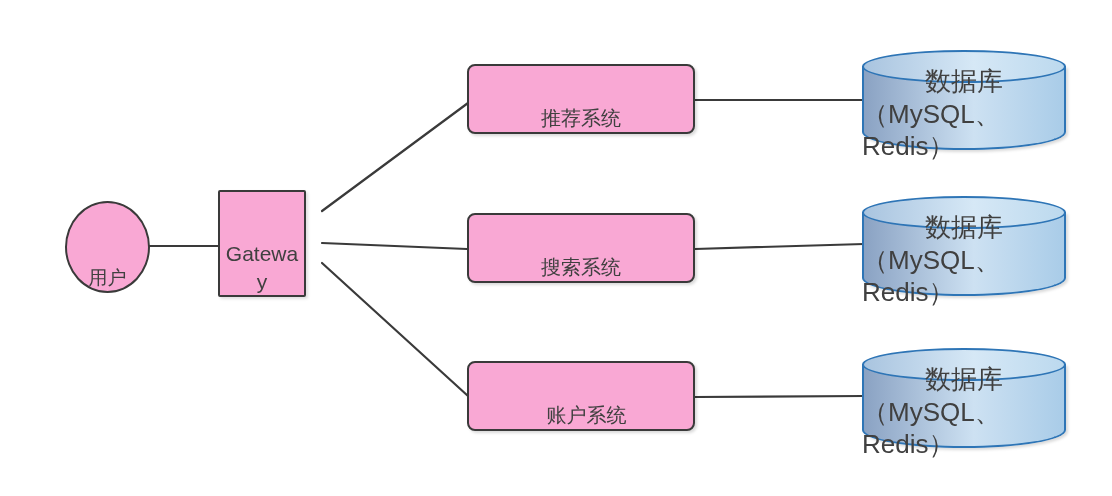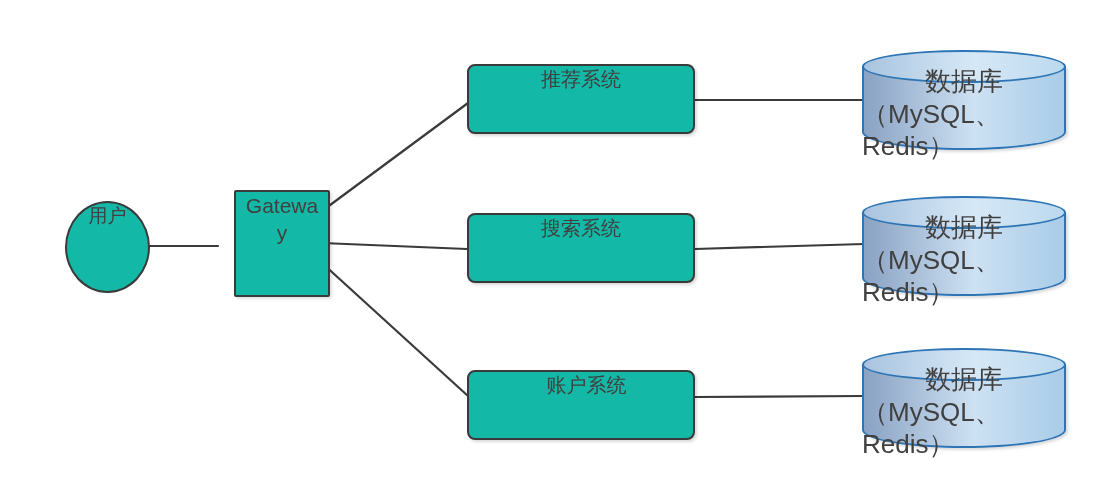--- a/index.html
+++ b/index.html
@@ -19,59 +19,58 @@
     position: absolute;
     top: 0; left: 0;
     width: 1112px;
     height: 496px;
     z-index: 1;
   }
   .node {
     position: absolute;
     box-sizing: border-box;
     display: flex;
-    align-items: flex-start;
+    align-items: flex-end;
     justify-content: center;
     color: #404040;
     z-index: 2;
-    background: #14b8a6;
+    background: #f9a8d4;
   }
   .user-circle {
     left: 65px; top: 201px;
     width: 85px; height: 92px;
     border: 2px solid #3a3a3a;
     border-radius: 50%;
     font-size: 19px;
   }
   .gateway-box {
     left: 218px; top: 190px;
-    width: 96px; height: 107px;
+    width: 88px; height: 107px;
     border: 2px solid #3a3a3a;
     border-radius: 2px;
     font-size: 21px;
     box-shadow: 2px 2px 3px rgba(0,0,0,0.12);
-    margin-left: 16px;
   }
   .gateway-box .wrap-label {
     width: 76px;
     text-align: center;
     word-break: break-all;
     line-height: 1.3;
   }
   .sys-box {
     left: 467px;
     width: 228px; height: 70px;
     border: 2px solid #3a3a3a;
     border-radius: 8px;
     font-size: 20px;
     box-shadow: 2px 2px 3px rgba(0,0,0,0.15);
   }
   .sys-box.row1 { top: 64px; }
   .sys-box.row2 { top: 213px; }
-  .sys-box.row3 { top: 370px; padding-left: 11px; }
+  .sys-box.row3 { top: 361px; padding-left: 11px; }
 
   .cylinder {
     position: absolute;
     left: 862px;
     width: 204px; height: 100px;
     z-index: 2;
   }
   .cylinder.row1 { top: 50px; }
   .cylinder.row2 { top: 196px; }
   .cylinder.row3 { top: 348px; }

